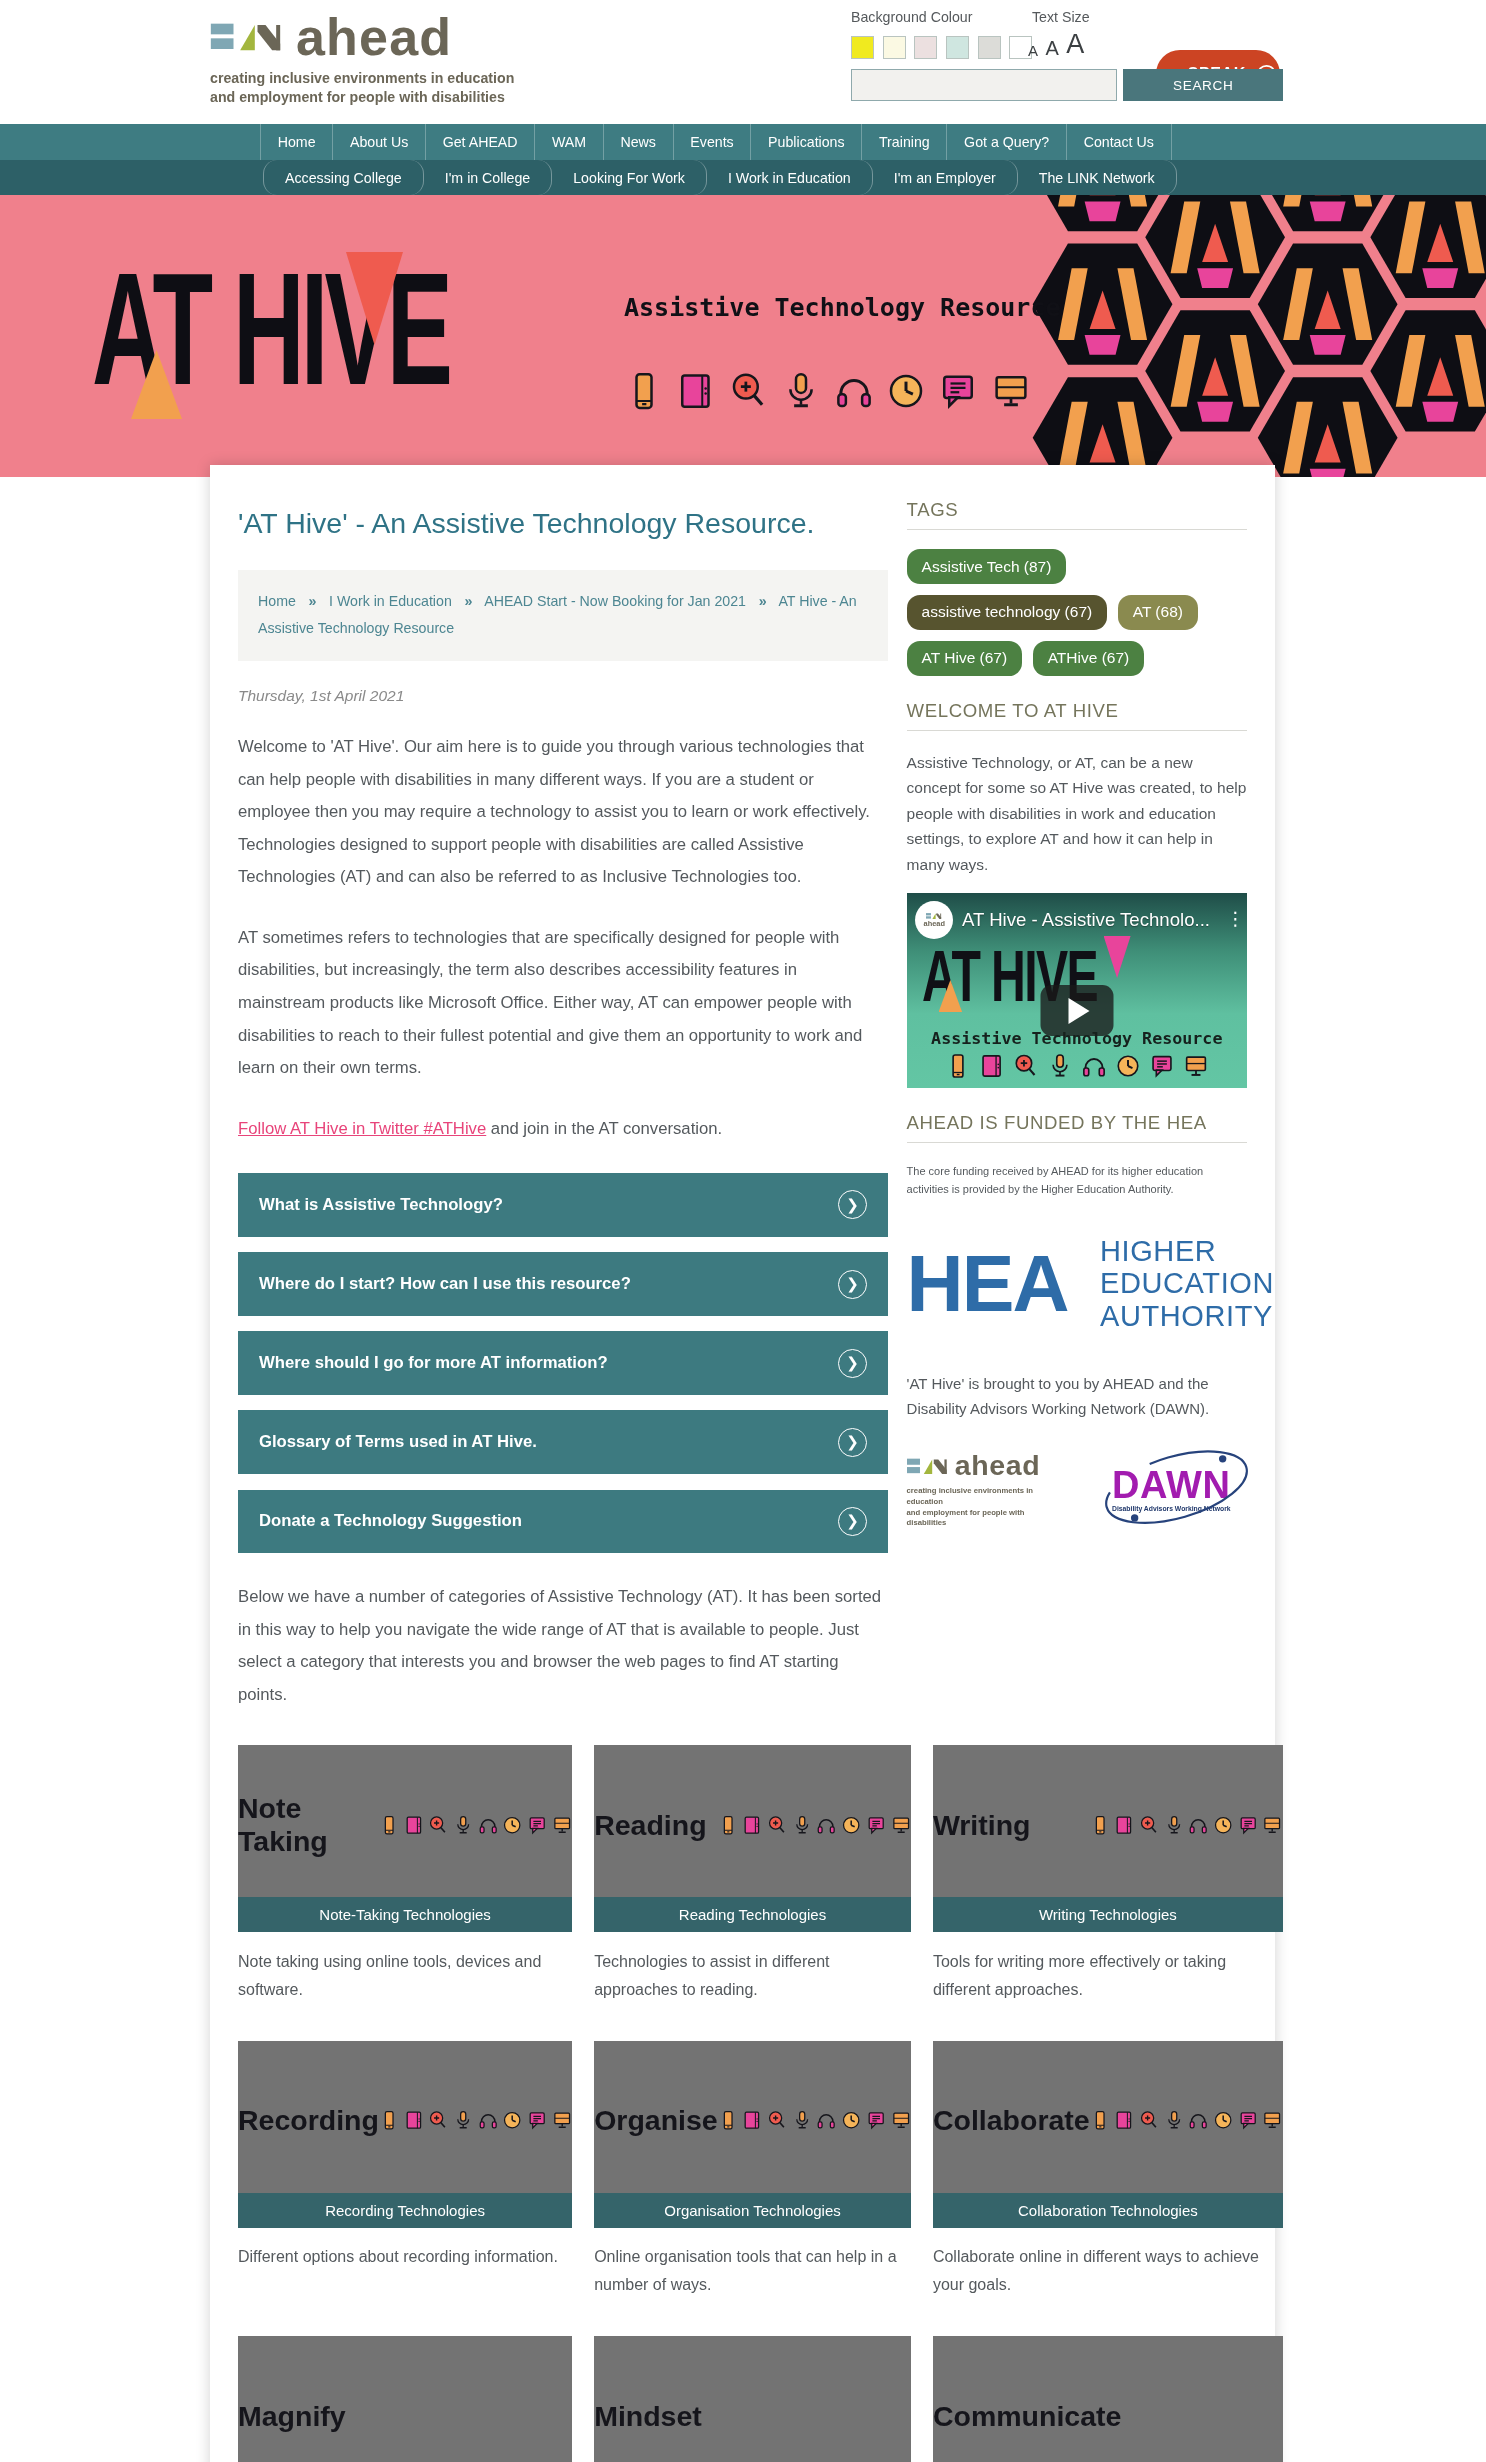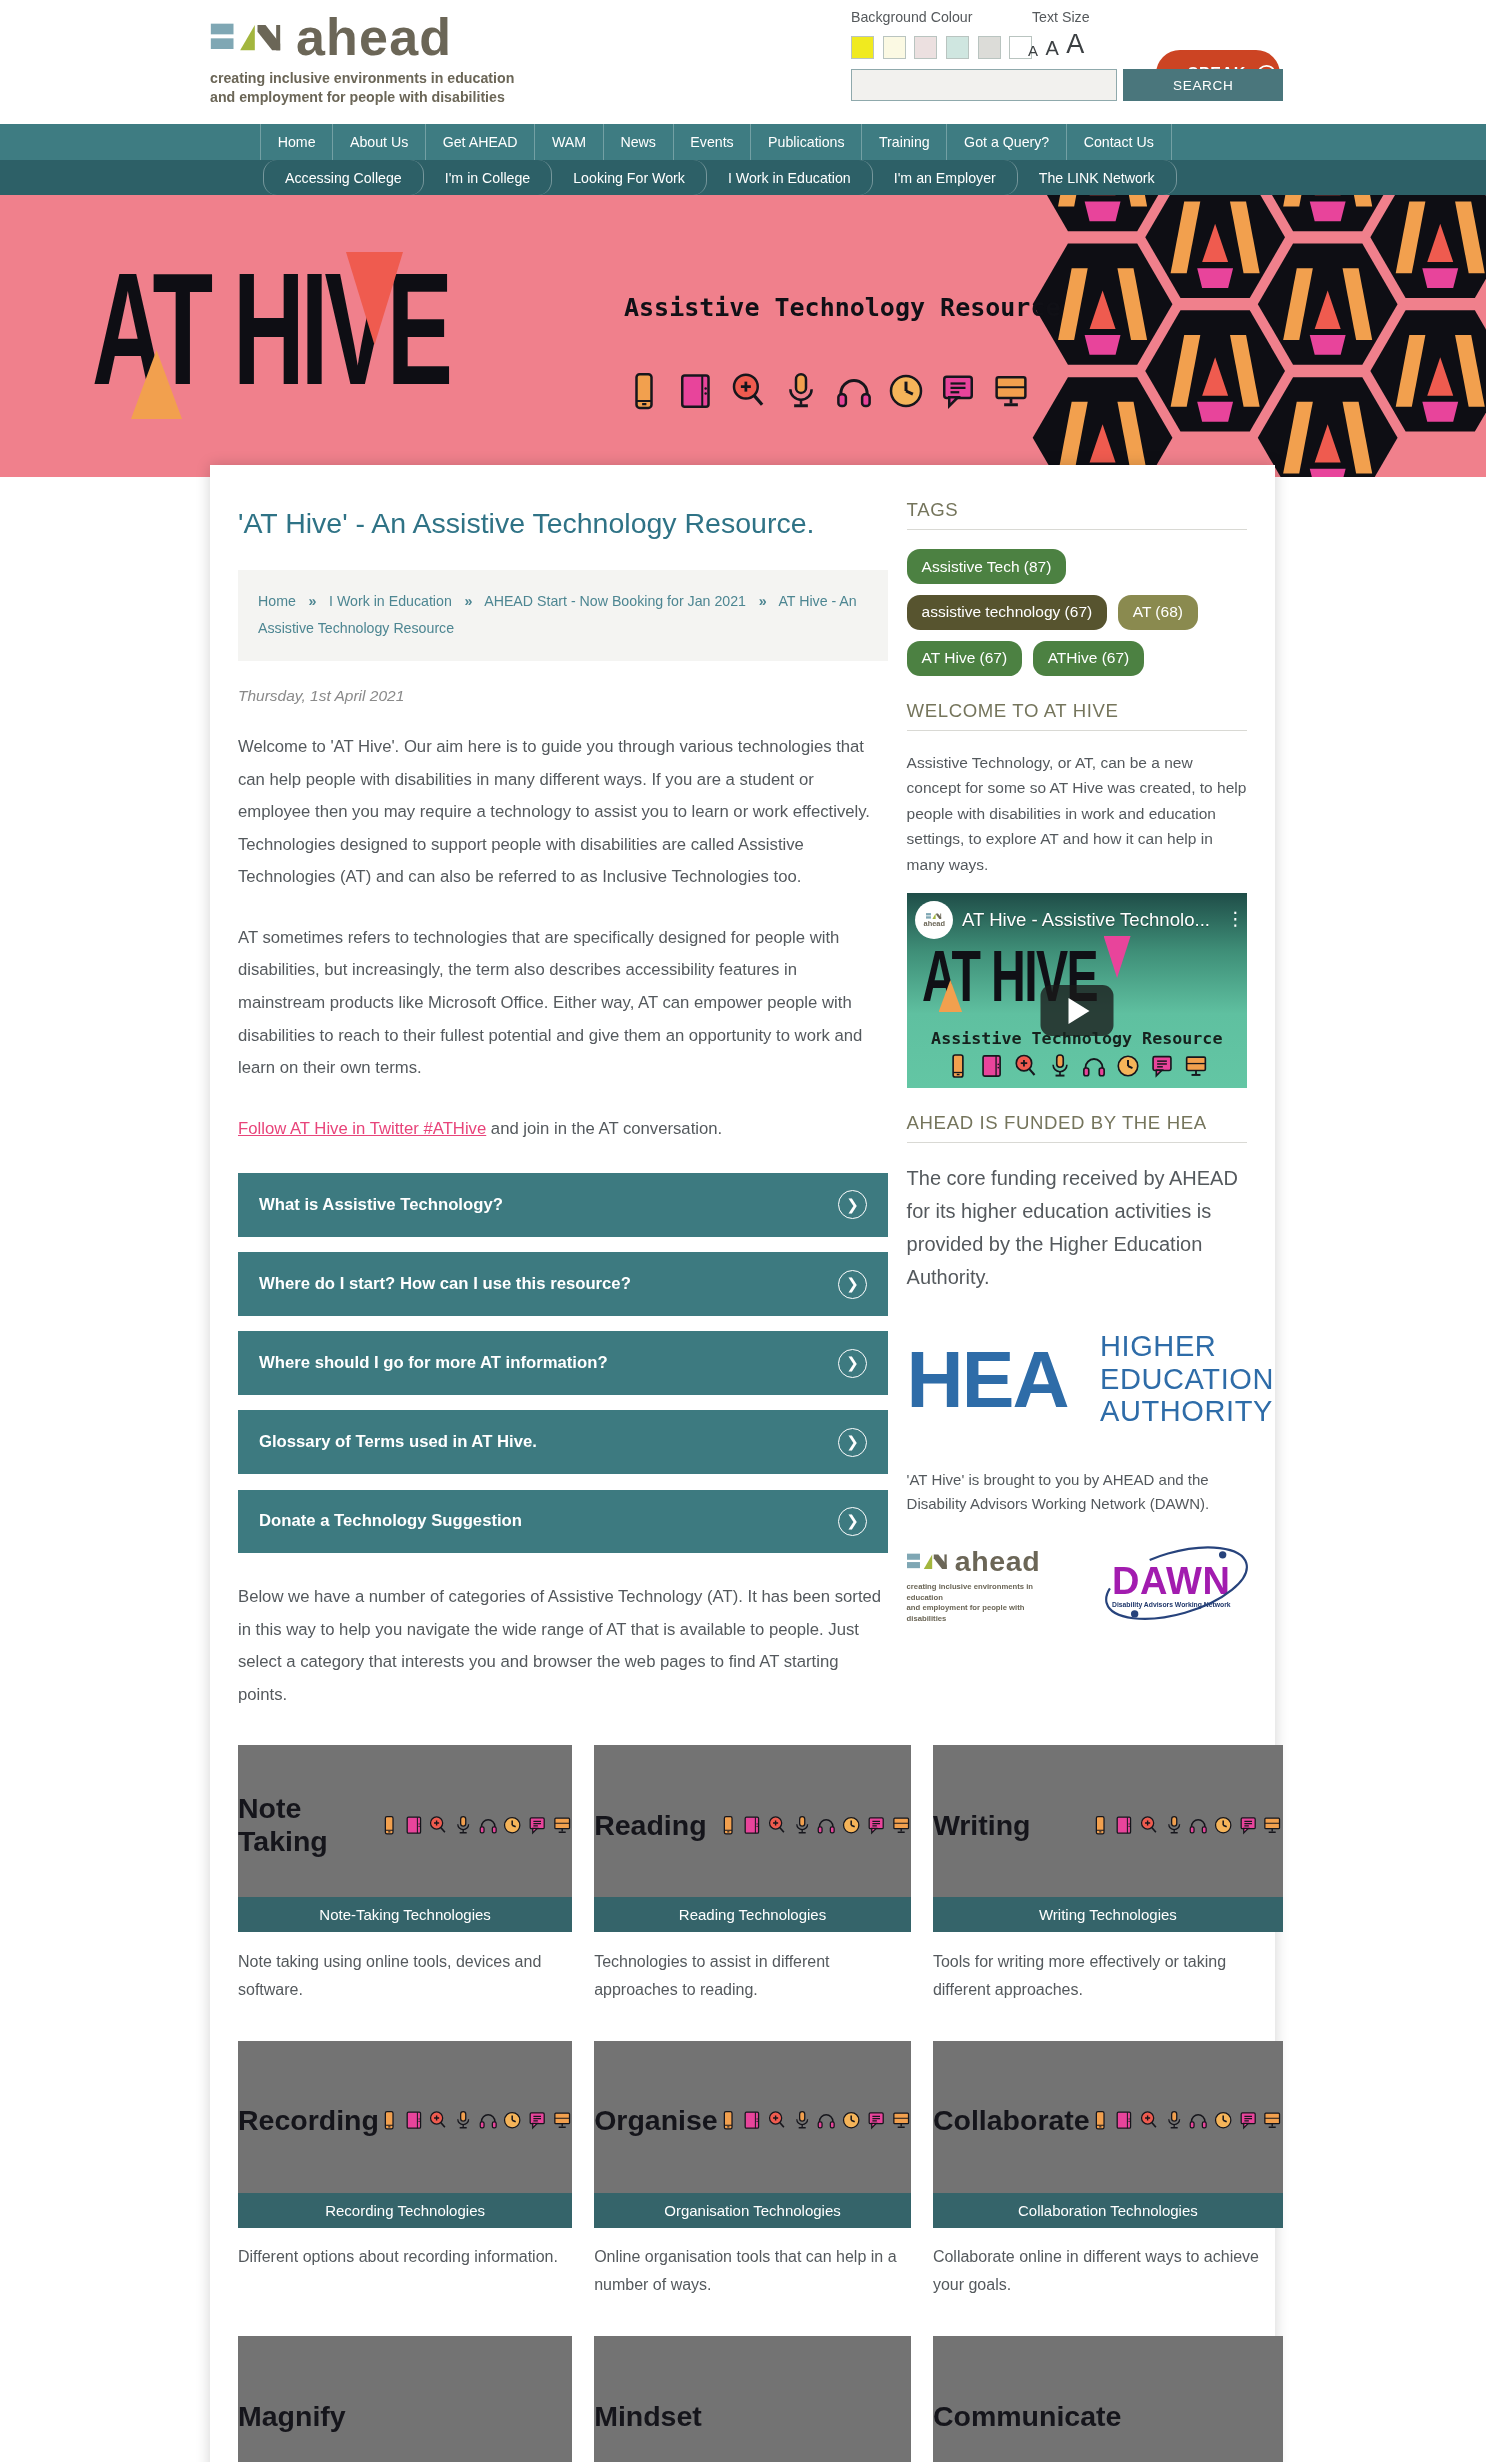--- a/index.html
+++ b/index.html
@@ -618,21 +618,21 @@
           <svg viewBox="0 0 32 32">
             <use href="#i-chat"></use>
           </svg>
           <svg viewBox="0 0 32 32">
             <use href="#i-monitor"></use>
           </svg>
         </div>
     </div>
 
     <h2 class="sideh">AHEAD IS FUNDED BY THE HEA</h2>
-    <p class="sidep" style="font-size:20px">The core funding received by AHEAD for its higher education activities is provided by the Higher Education Authority.</p>
+    <p class="sidep" style="font-size:11px">The core funding received by AHEAD for its higher education activities is provided by the Higher Education Authority.</p>
 
     <div class="hea">
       <span class="hea-abbr">HEA</span>
       <span class="hea-bar"></span>
       <span class="hea-lines">
         <span>HIGHER</span>
         <span>EDUCATION</span>
         <span>AUTHORITY</span>
       </span>
     </div>

